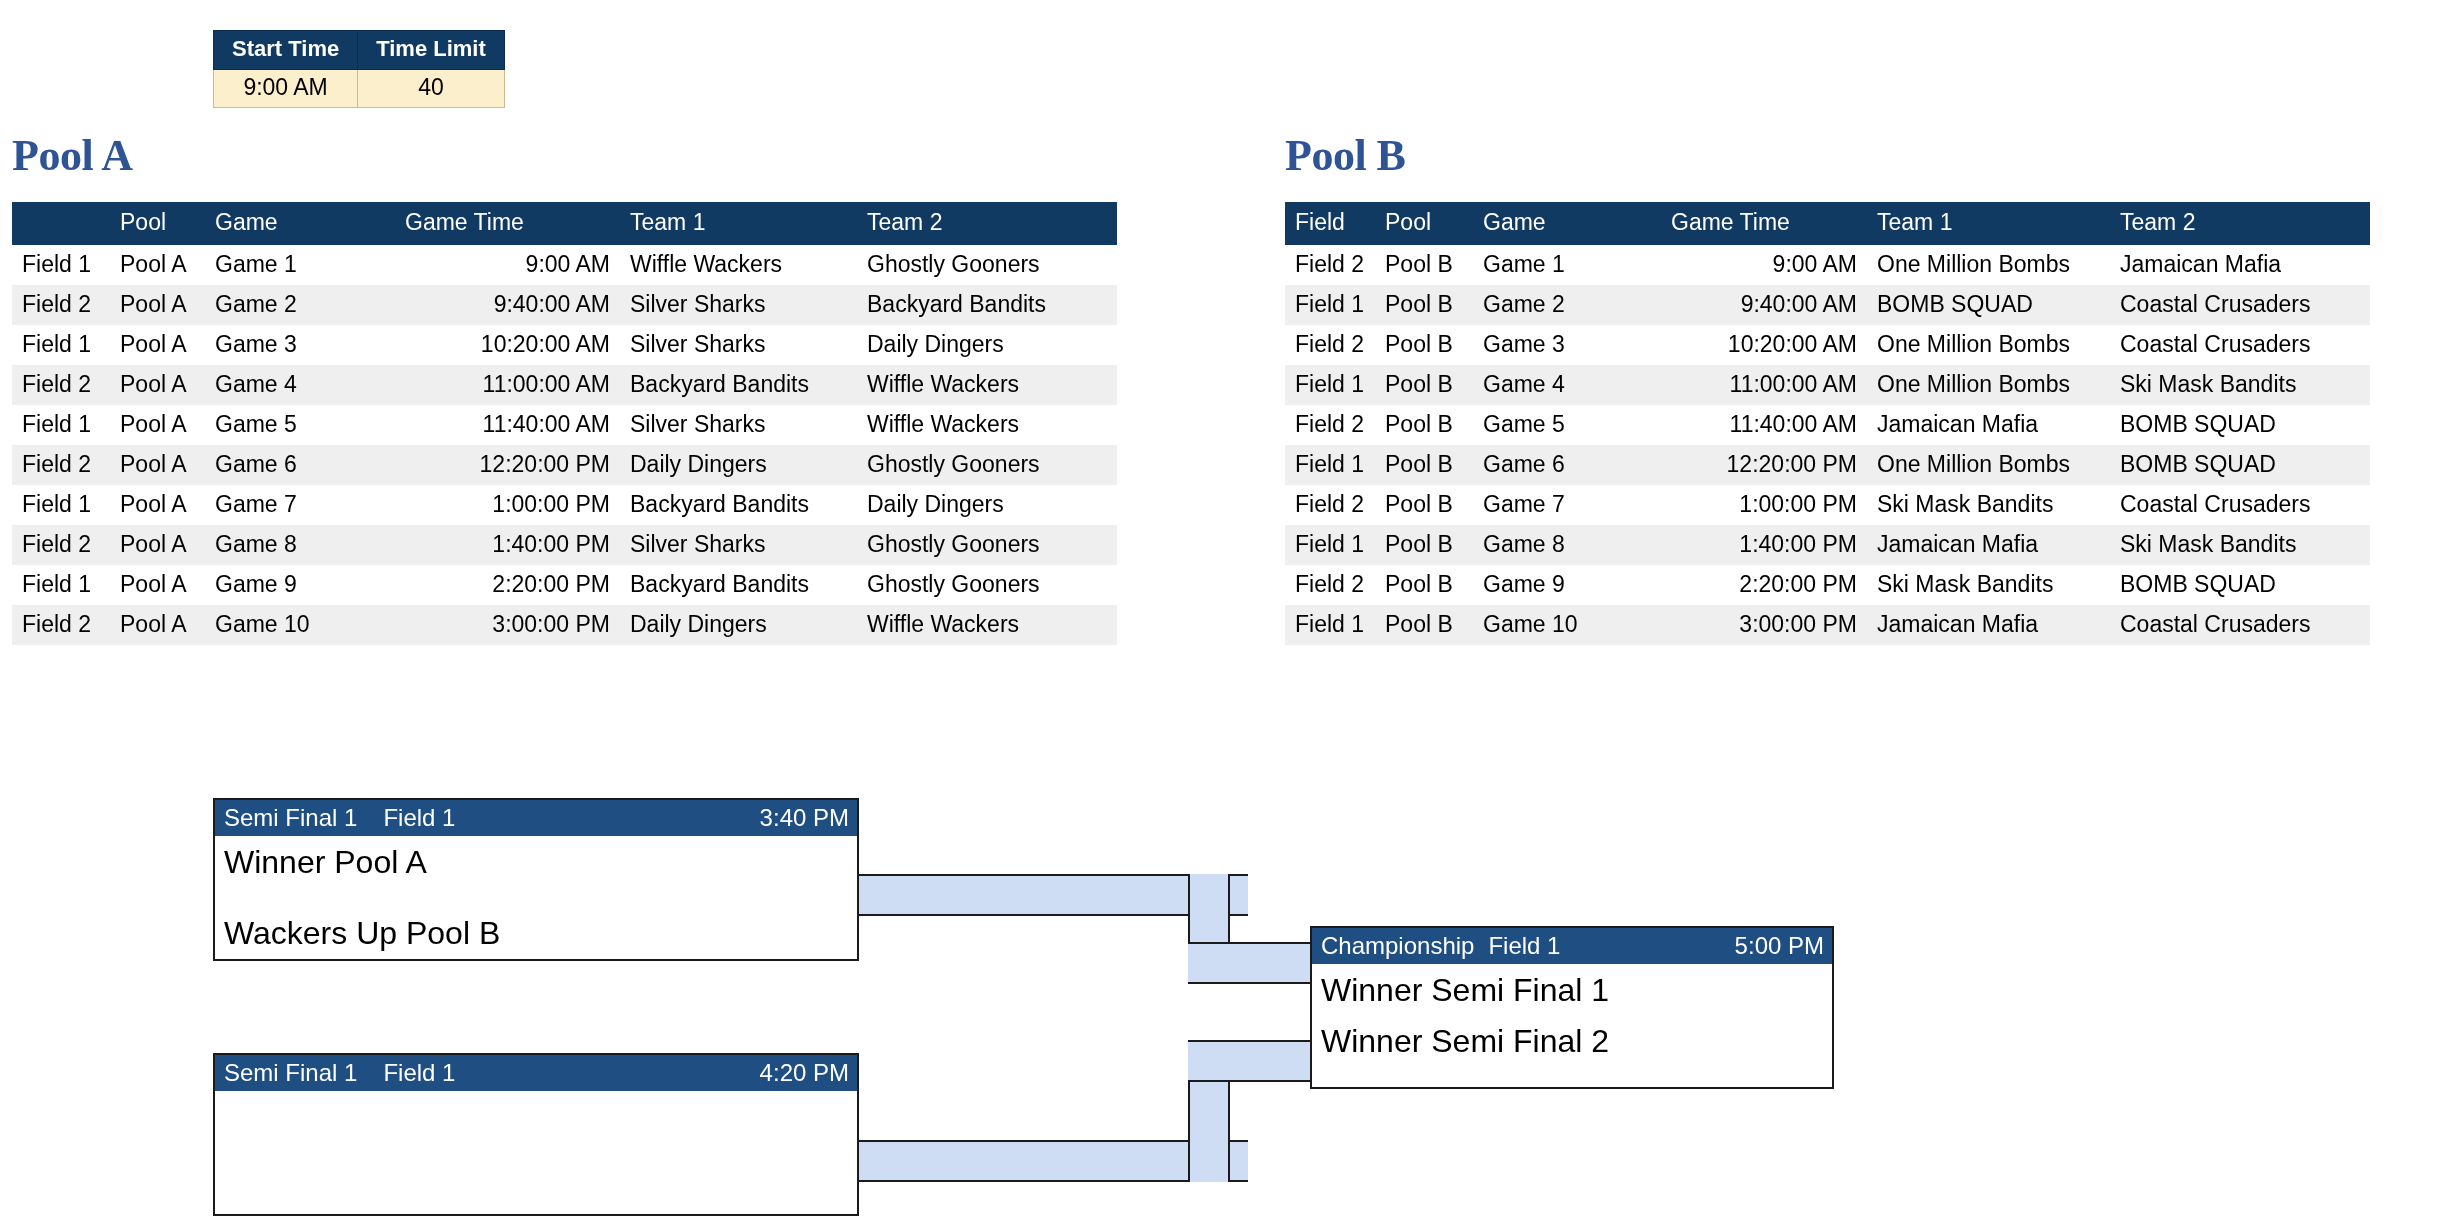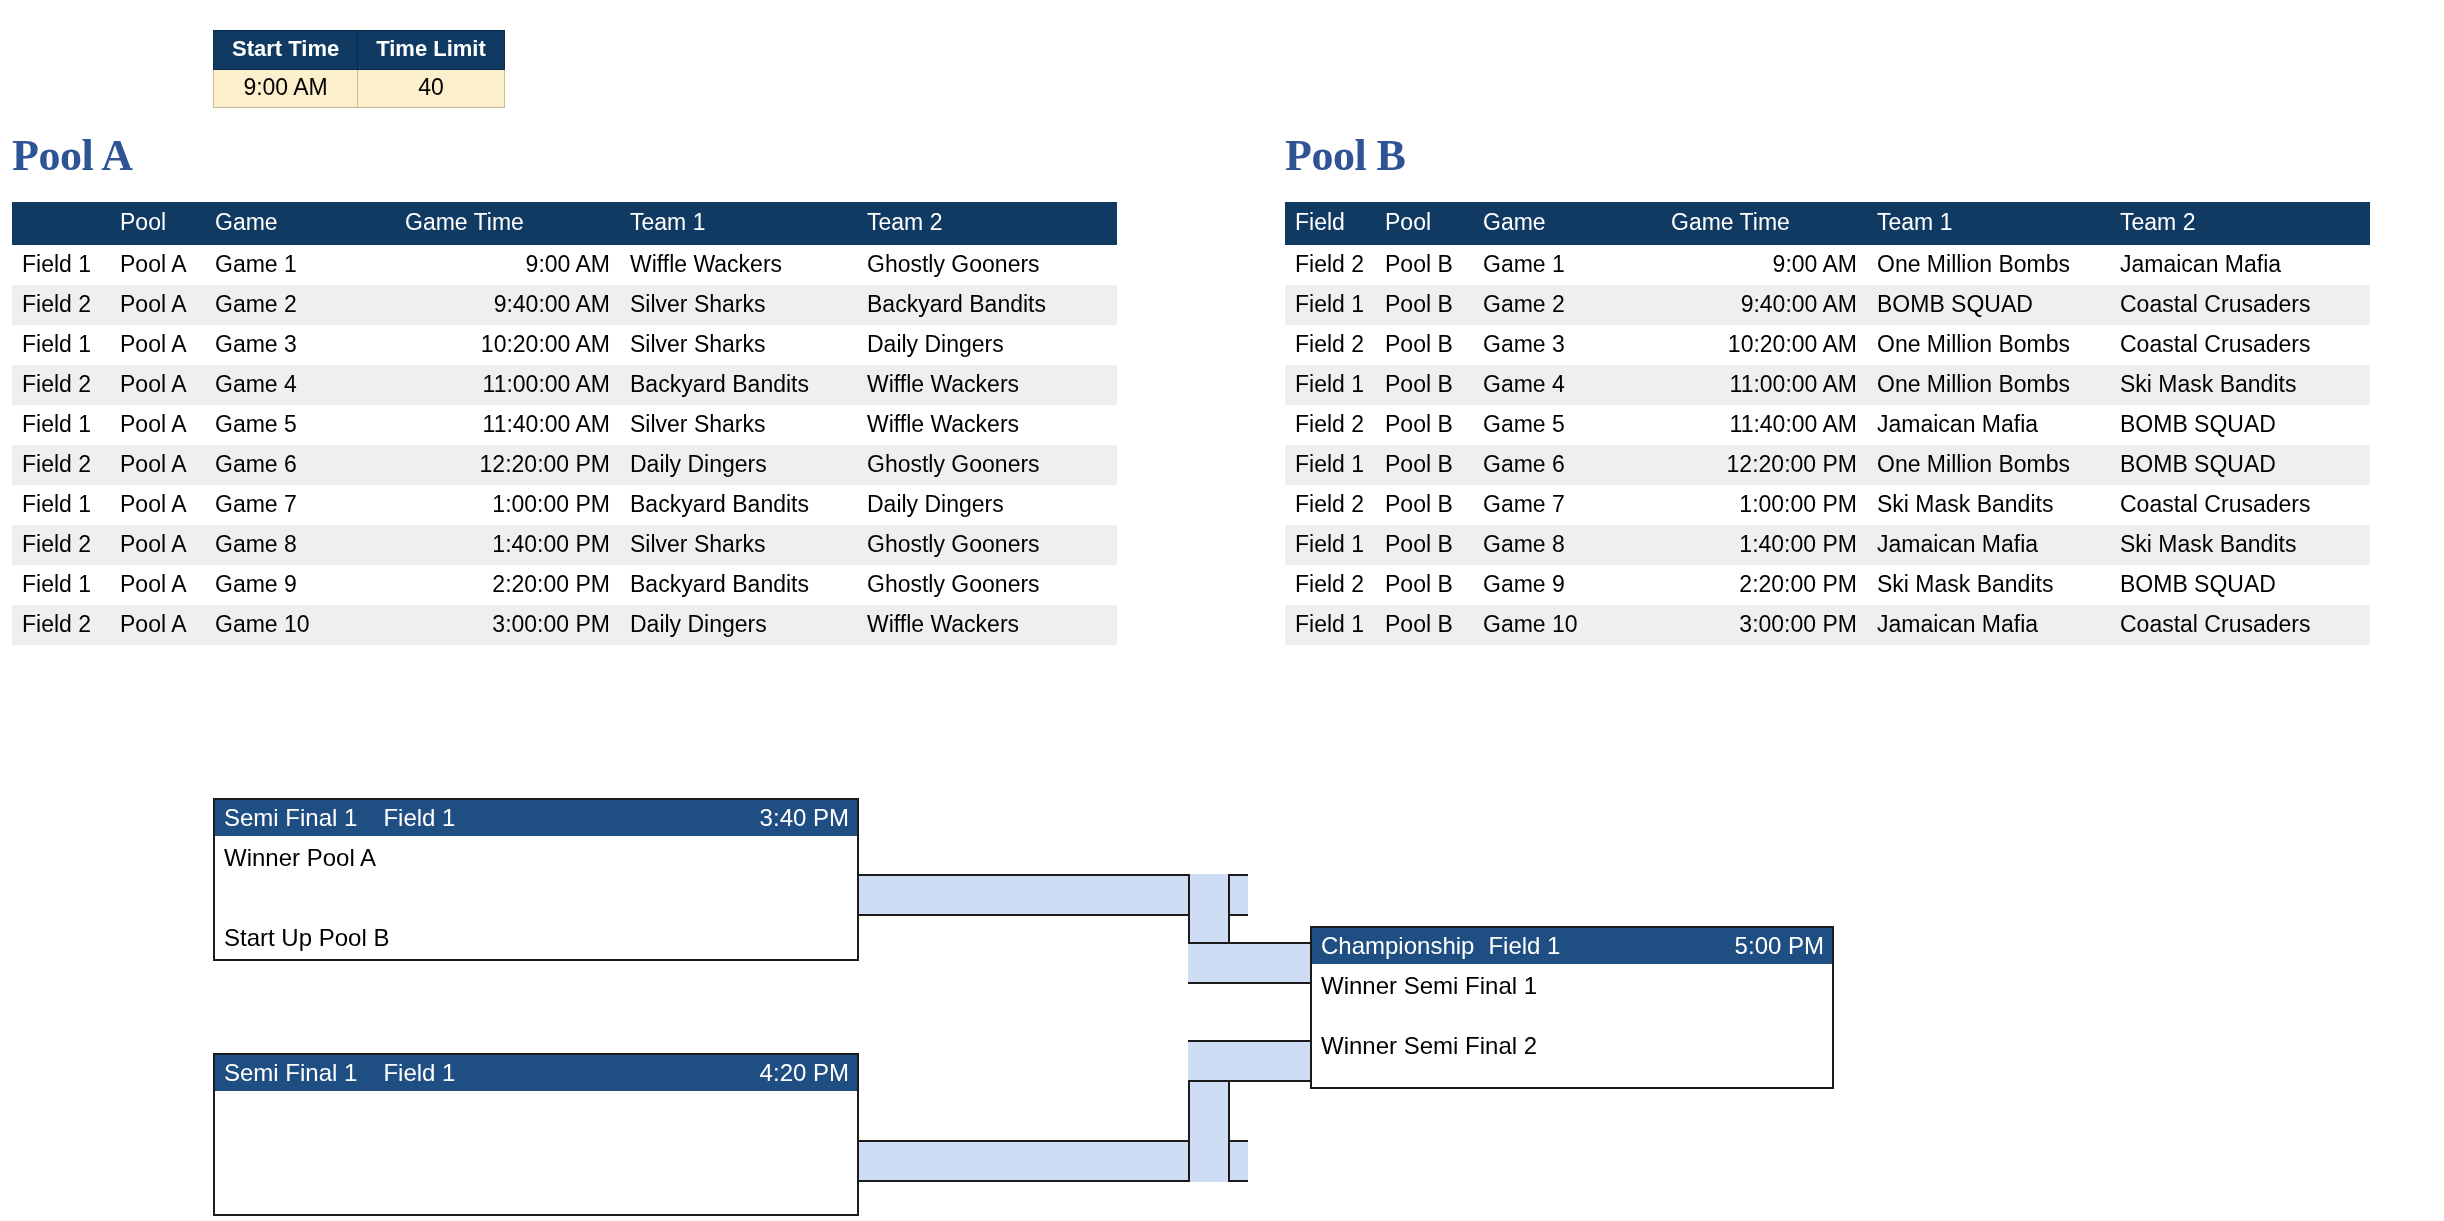--- a/index.html
+++ b/index.html
@@ -128,21 +128,21 @@
   .match-head .mh-title { }
   .match-head .mh-field { margin-left: 26px; }
   .match-head .mh-time  { margin-left: auto; }
   .match-body {
     position: relative;
     box-sizing: border-box;
   }
   .slot {
     position: absolute;
     left: 9px;
-    font-size: 24px;
+    font-size: 32px;
     color: #000000;
     white-space: nowrap;
   }
   .slot-top { top: 8px; }
   .slot-bot { bottom: 7px; }
 
   
   .conn {
     position: absolute;
     background: #CEDDF3;
@@ -391,21 +391,21 @@
   <div class="conn conn-h" style="left:1188px; top:1040px; width:130px; height:42px;"></div>
 
   <div class="match-box" style="left:213px; top:798px; width:646px; height:163px;">
     <div class="match-head">
       <span class="mh-title">Semi Final 1</span>
       <span class="mh-field">Field 1</span>
       <span class="mh-time">3:40 PM</span>
     </div>
     <div class="match-body" style="height:123px;">
       <div class="slot slot-top">Winner Pool A</div>
-      <div class="slot slot-bot">Start Up Pool B</div>
+      <div class="slot slot-bot">Wackers Up Pool B</div>
     </div>
   </div>
 
   <div class="match-box" style="left:213px; top:1053px; width:646px; height:163px;">
     <div class="match-head">
       <span class="mh-title">Semi Final 1</span>
       <span class="mh-field">Field 1</span>
       <span class="mh-time">4:20 PM</span>
     </div>
   </div>

